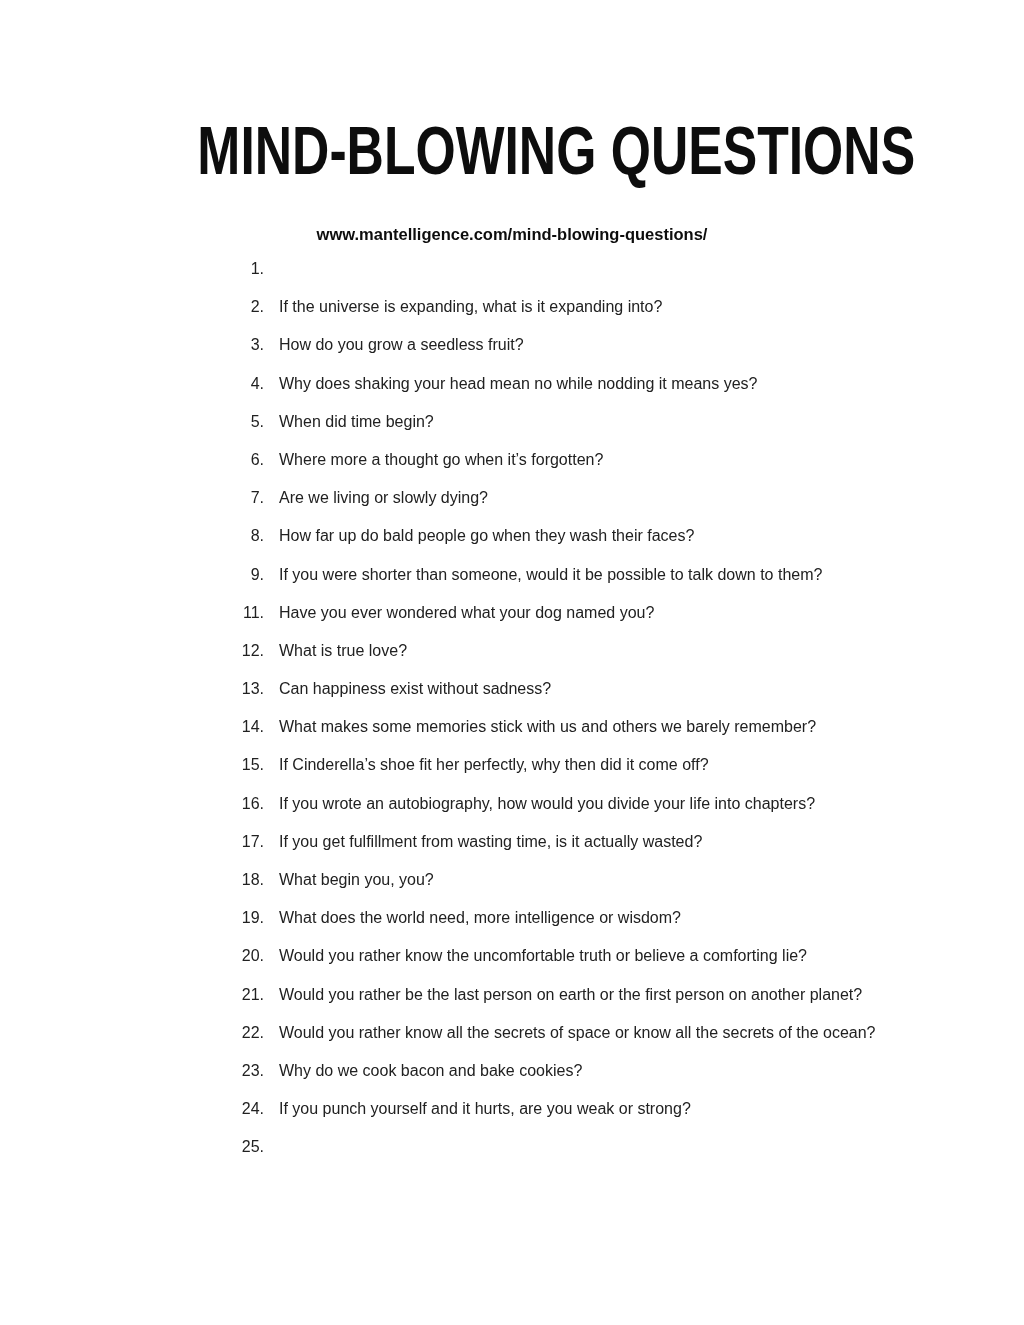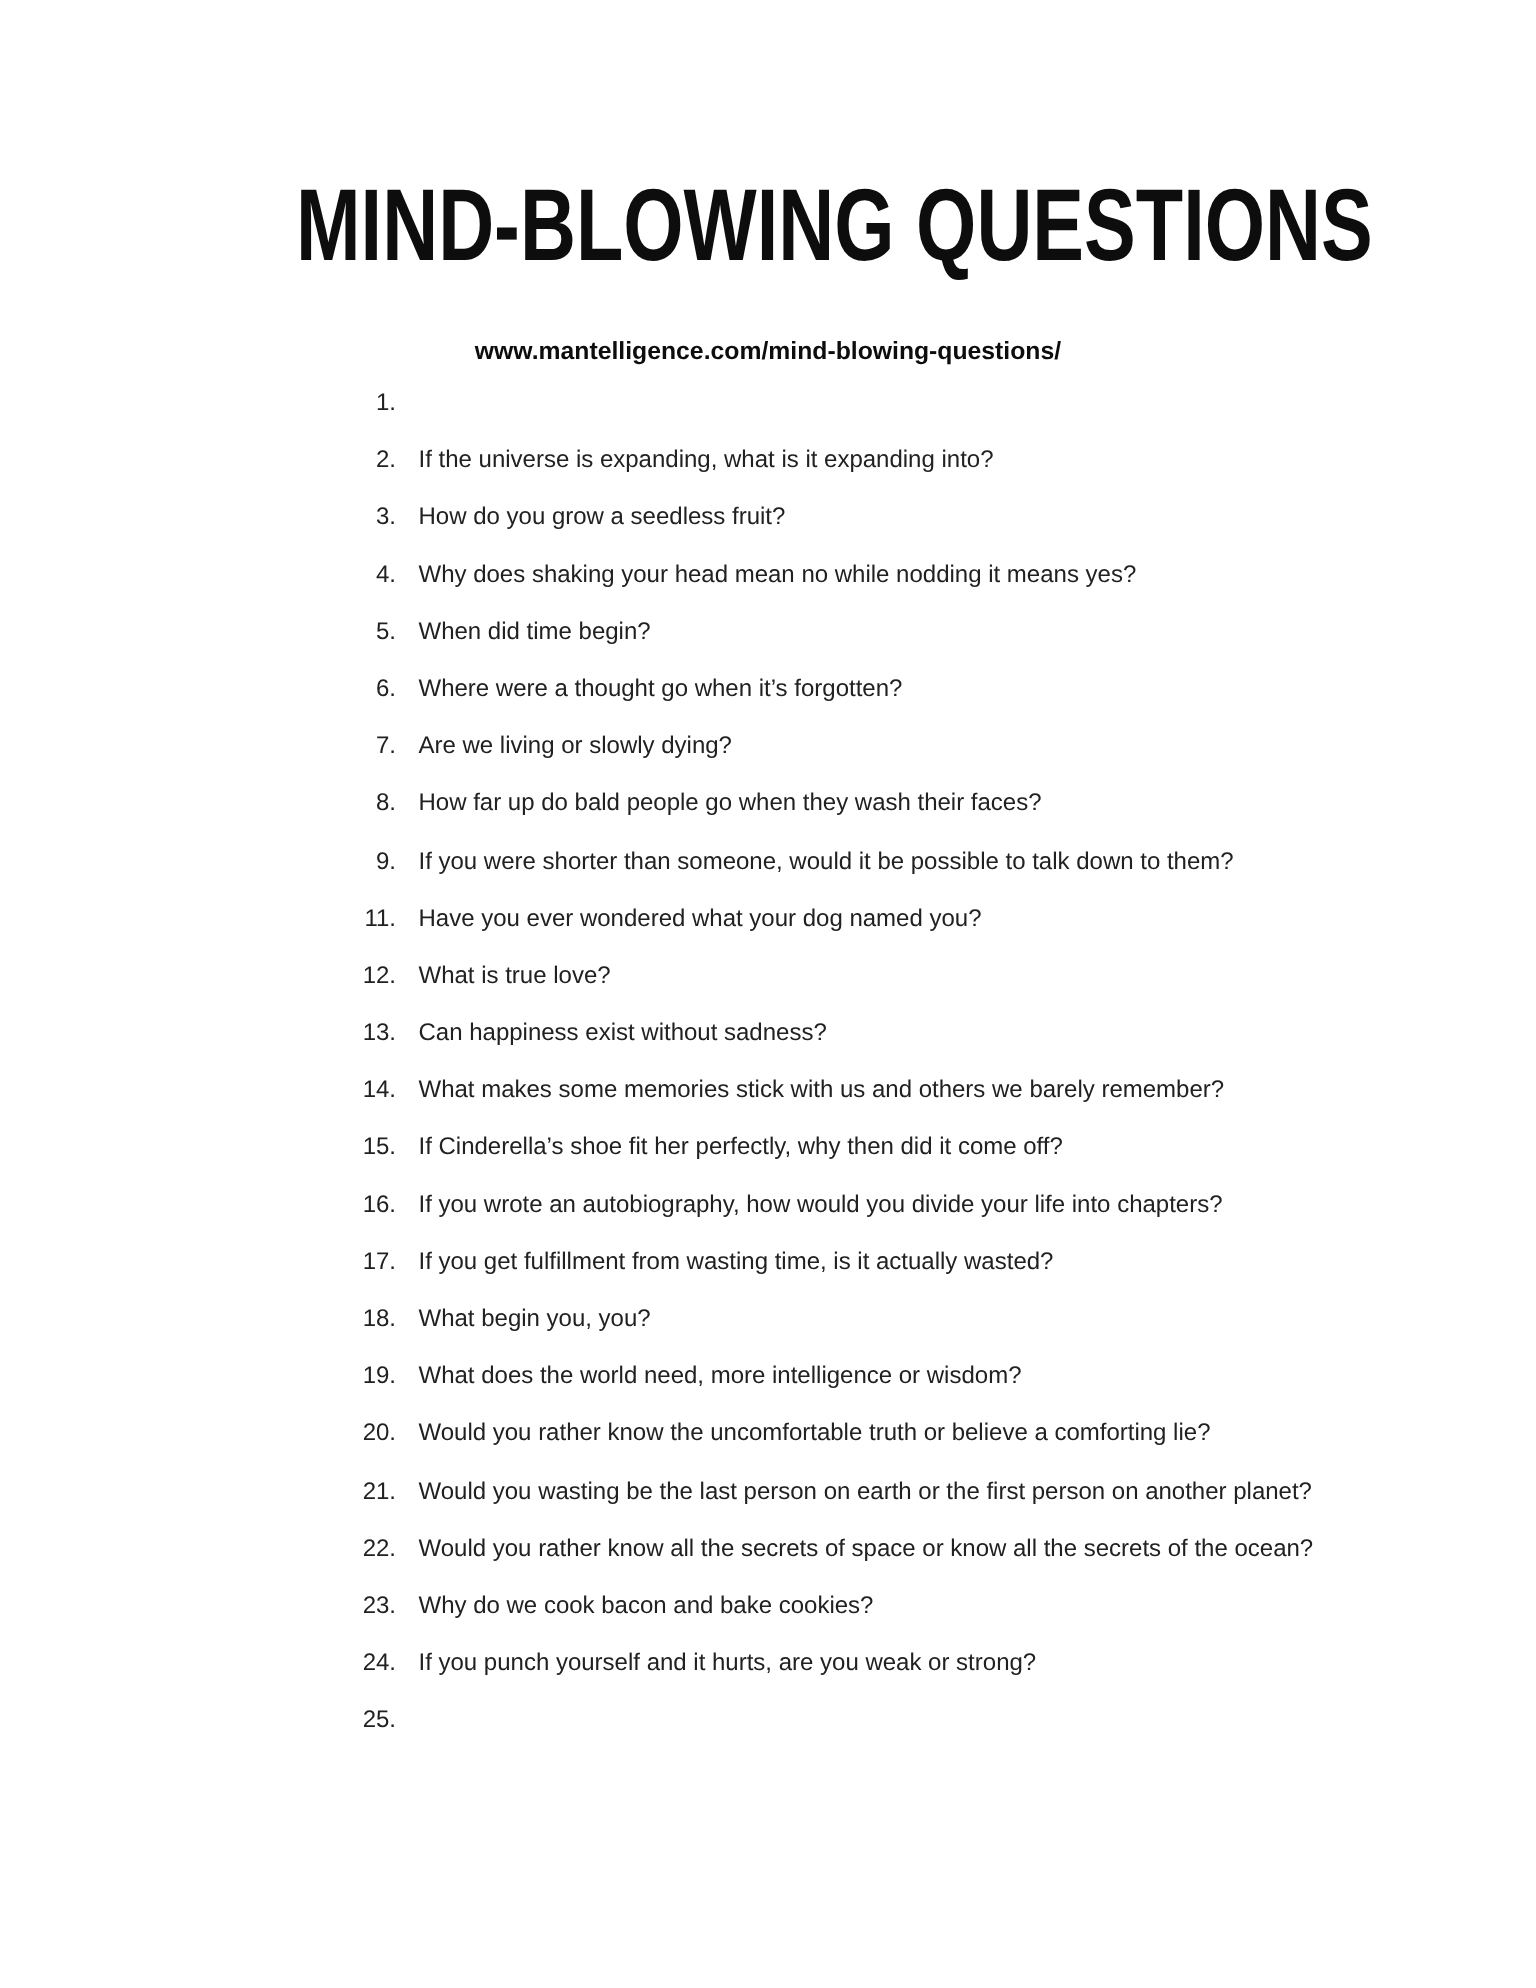--- a/index.html
+++ b/index.html
@@ -88,21 +88,21 @@
       <li class="q-row">
         <span class="q-num">4.</span>
         <span class="q-text">Why does shaking your head mean no while nodding it means yes?</span>
       </li>
       <li class="q-row">
         <span class="q-num">5.</span>
         <span class="q-text">When did time begin?</span>
       </li>
       <li class="q-row">
         <span class="q-num">6.</span>
-        <span class="q-text">Where were a thought go when it’s forgotten?</span>
+        <span class="q-text">Where more a thought go when it’s forgotten?</span>
       </li>
       <li class="q-row">
         <span class="q-num">7.</span>
         <span class="q-text">Are we living or slowly dying?</span>
       </li>
       <li class="q-row">
         <span class="q-num">8.</span>
         <span class="q-text">How far up do bald people go when they wash their faces?</span>
       </li>
       <li class="q-row">
@@ -144,21 +144,21 @@
       <li class="q-row">
         <span class="q-num">19.</span>
         <span class="q-text">What does the world need, more intelligence or wisdom?</span>
       </li>
       <li class="q-row">
         <span class="q-num">20.</span>
         <span class="q-text">Would you rather know the uncomfortable truth or believe a comforting lie?</span>
       </li>
       <li class="q-row">
         <span class="q-num">21.</span>
-        <span class="q-text">Would you wasting be the last person on earth or the first person on another planet?</span>
+        <span class="q-text">Would you rather be the last person on earth or the first person on another planet?</span>
       </li>
       <li class="q-row">
         <span class="q-num">22.</span>
         <span class="q-text">Would you rather know all the secrets of space or know all the secrets of the ocean?</span>
       </li>
       <li class="q-row">
         <span class="q-num">23.</span>
         <span class="q-text">Why do we cook bacon and bake cookies?</span>
       </li>
       <li class="q-row">

